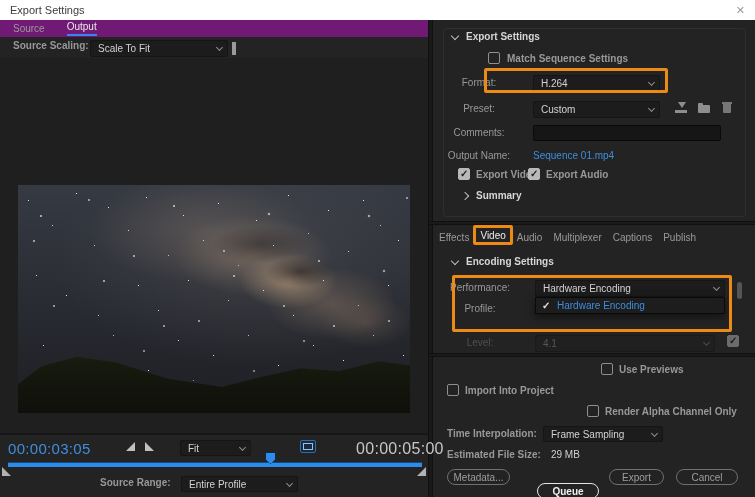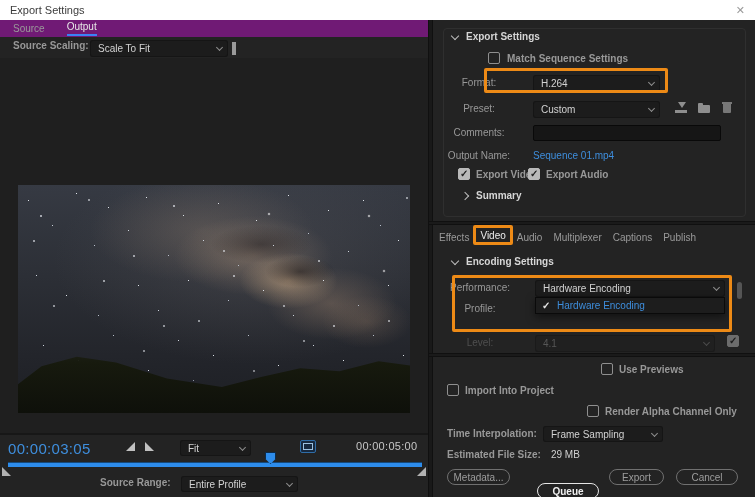--- a/index.html
+++ b/index.html
@@ -81,21 +81,21 @@
            clip-path:polygon(0 60%,6% 35%,15% 22%,25% 30%,38% 52%,52% 64%,62% 50%,72% 38%,82% 42%,92% 28%,100% 34%,100% 100%,0 100%); }
 
   
   .divider-v { position:absolute; top:20px; left:428px; width:5px; height:477px; background:#191919;
                border-left:1px solid #101010; border-right:1px solid #101010; }
 
   
   .transport { position:absolute; top:433px; left:0; width:428px; height:64px; background:#232323;
                border-top:2px solid #171717; }
   .tc-blue { color:#3e8edd; font-size:15px; letter-spacing:.3px; }
-  .tc-gray { color:#c6c6c6; font-size:11px; letter-spacing:.3px; }
+  .tc-gray { color:#c6c6c6; font-size:16px; letter-spacing:.3px; }
   .tri-in { width:0; height:0; border-bottom:9px solid #c0c0c0; border-left:9px solid transparent; }
   .tri-out { width:0; height:0; border-bottom:9px solid #c0c0c0; border-right:9px solid transparent; }
   .crop-ic { position:absolute; width:16px; height:13px; background:#17293f; border:1px solid #2f6da8; border-radius:2px; }
   .crop-ic::after { content:""; position:absolute; left:2px; bottom:2px; width:8px; height:5px; border:1px solid #9cc1e0; }
   .track { position:absolute; top:462px; left:8px; width:414px; height:5px; background:#2d8ceb; border-top:1px solid #14497c; }
   .playhead { position:absolute; top:452px; left:265px; width:11px; height:12px; background:#2d8ceb;
               border:1px solid #0c2b4a; clip-path:polygon(0 0,100% 0,100% 55%,50% 100%,0 55%); }
   .handle-l { position:absolute; top:467px; left:2px; width:0; height:0;
               border-bottom:9px solid #b2b2b2; border-right:9px solid transparent; }
   .handle-r { position:absolute; top:467px; left:417px; width:0; height:0;

